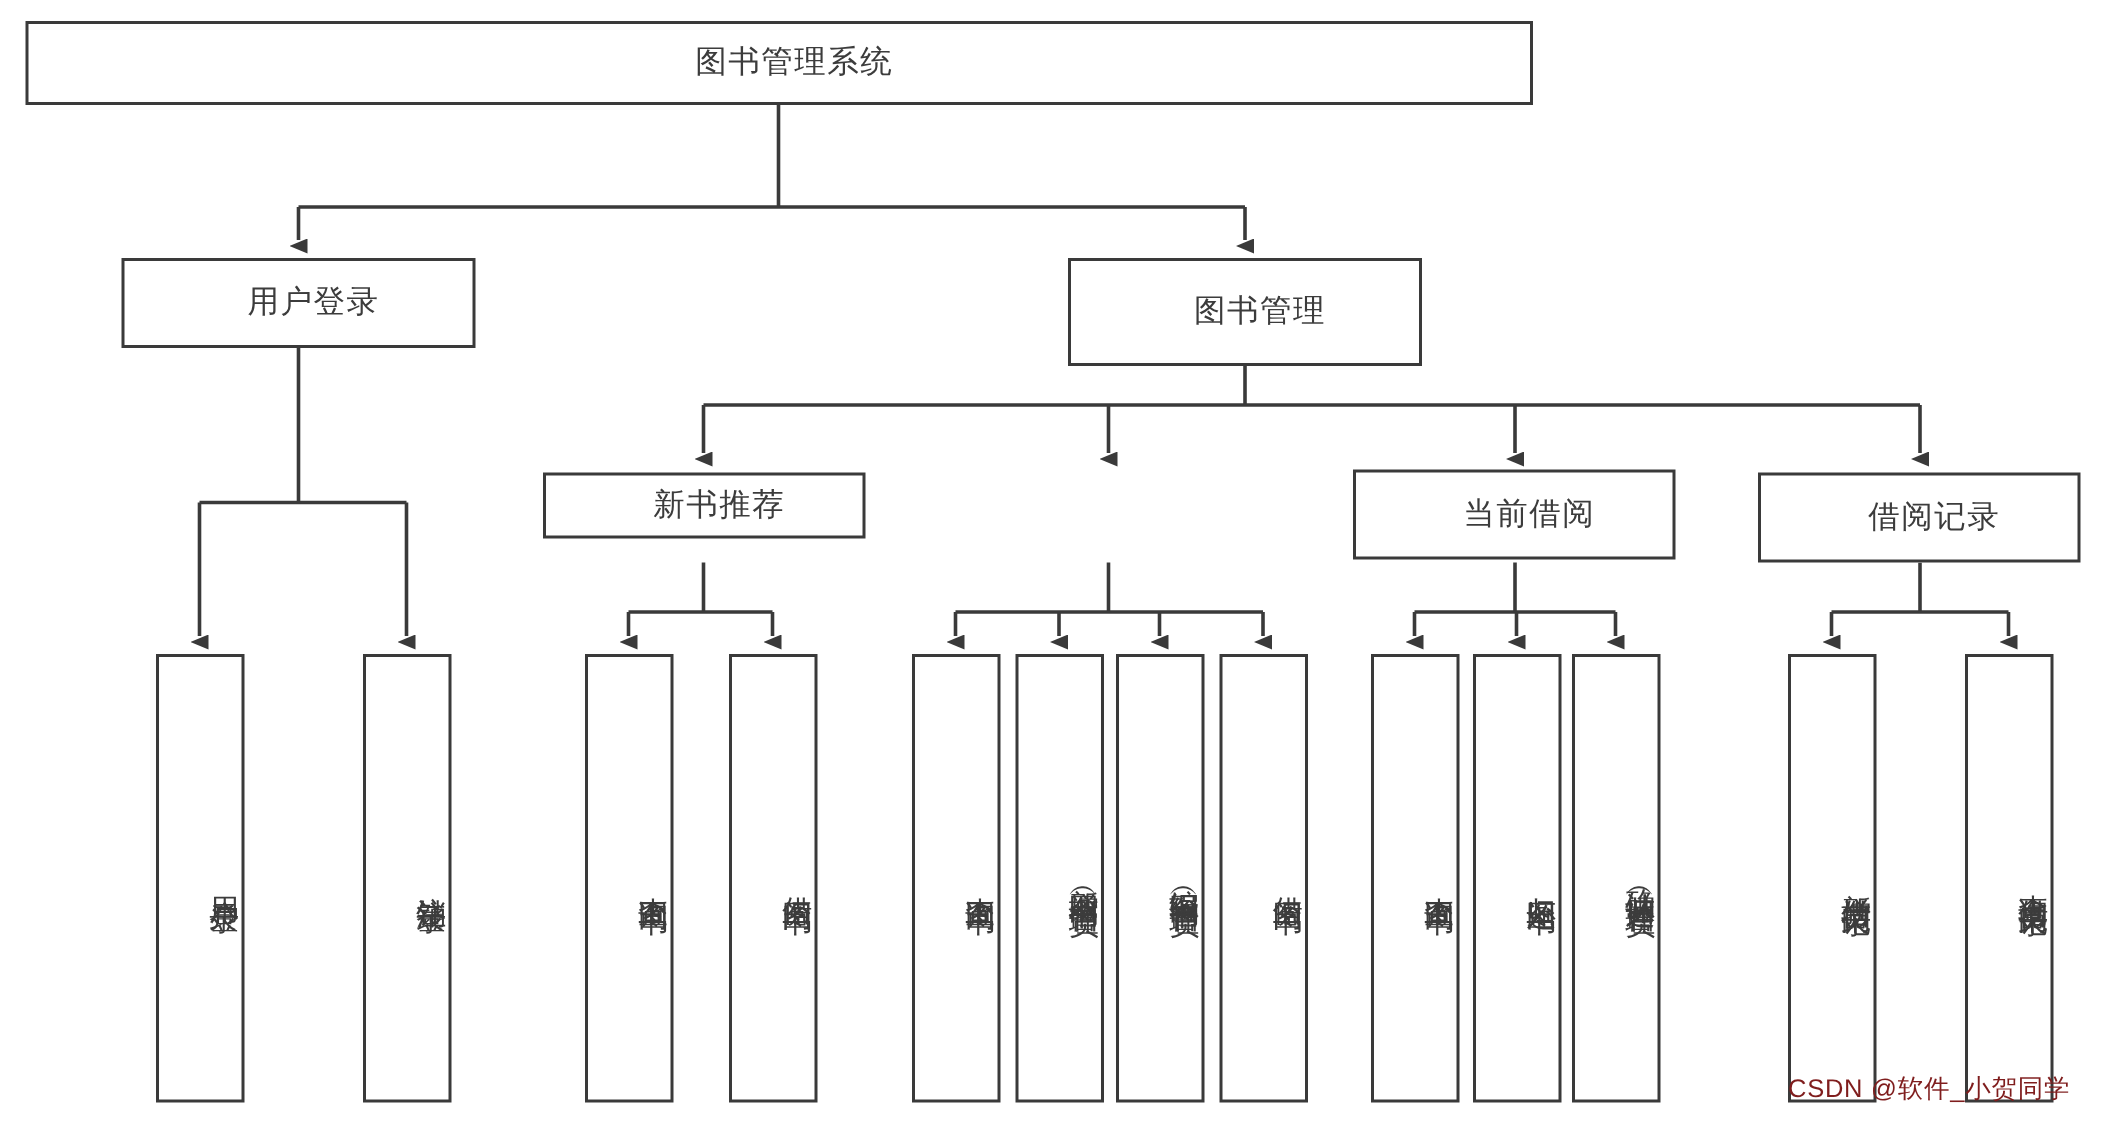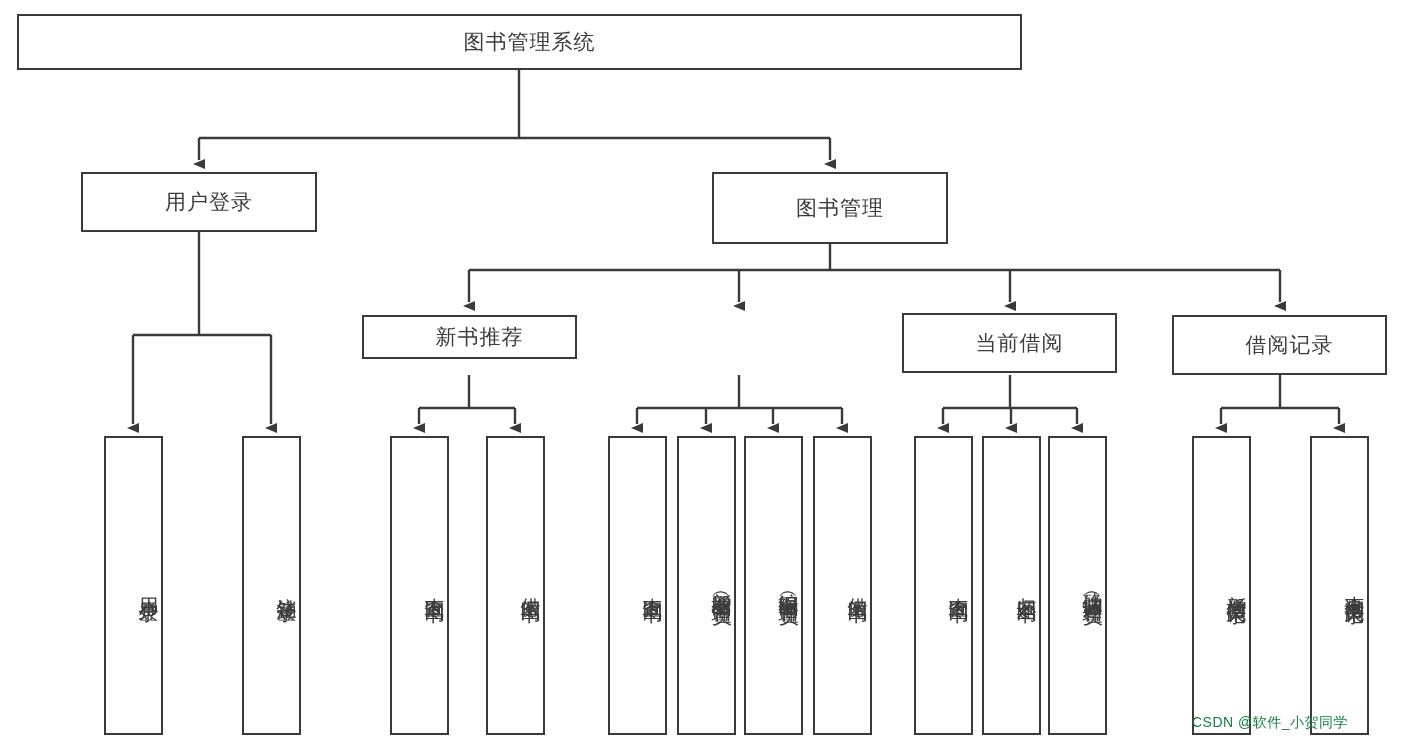--- a/index.html
+++ b/index.html
@@ -52,22 +52,22 @@
     justify-content: center;
   }
   .node.vert .vtext {
     writing-mode: vertical-rl;
     text-orientation: upright;
     display: block;
     text-align: center;
   }
   .watermark {
     position: absolute;
-    color: #15803d;
-    font-size: 14px;
+    color: #7f1d1d;
+    font-size: 17px;
     letter-spacing: 0.5px;
     white-space: nowrap;
     user-select: none;
   }
 </style>
 </head>
 <body>
 
 <div id="canvas">
 

